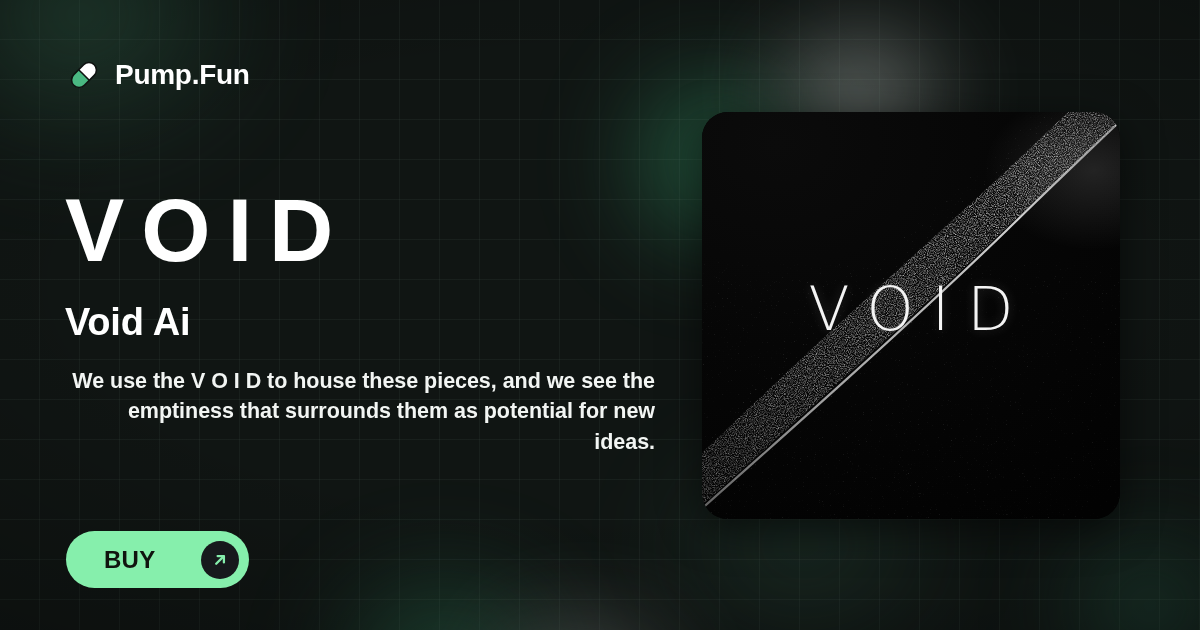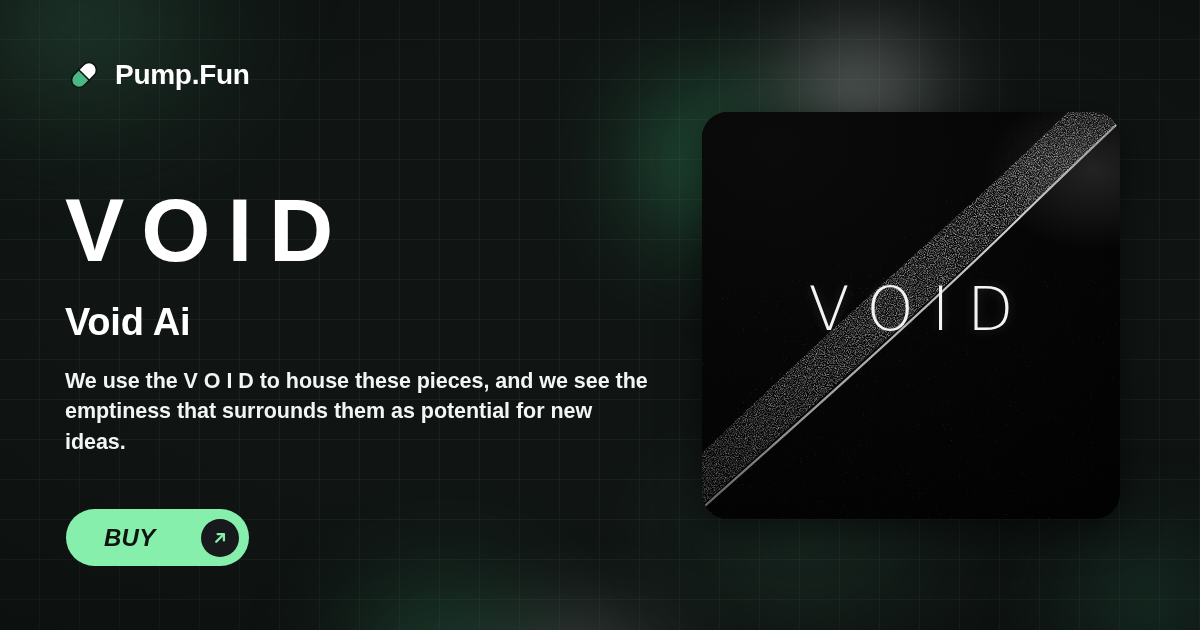--- a/index.html
+++ b/index.html
@@ -140,41 +140,41 @@
     letter-spacing: -0.005em;
   }
   .token-desc {
     color: #f2f5f3;
     font-size: 21.5px;
     font-weight: bold;
     line-height: 1.42;
     margin: 22px 0 0 0;
     max-width: 590px;
     letter-spacing: -0.002em;
+    text-align: right;
   }
 
   
   .buy-button {
     position: absolute;
     left: 66px;
-    top: 509px;
+    top: 531px;
     height: 57px;
     min-width: 183px;
     box-sizing: border-box;
     display: flex;
     align-items: center;
     justify-content: space-between;
     gap: 14px;
     padding: 0 10px 0 38px;
     border: none;
     border-radius: 999px;
     background: #86efac;
     cursor: pointer;
     font-family: inherit;
-    font-style: italic;
   }
   .buy-label {
     color: #10140f;
     font-size: 24px;
     font-weight: bold;
     letter-spacing: 0.012em;
     line-height: 1;
   }
   .buy-arrow-circle {
     width: 38px;

